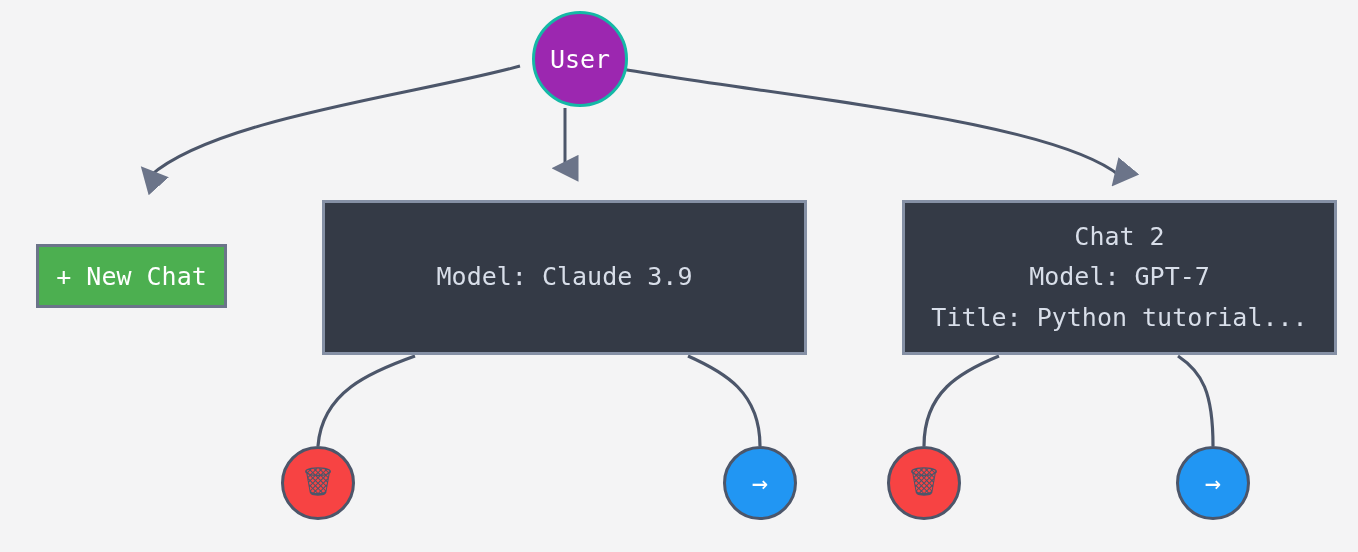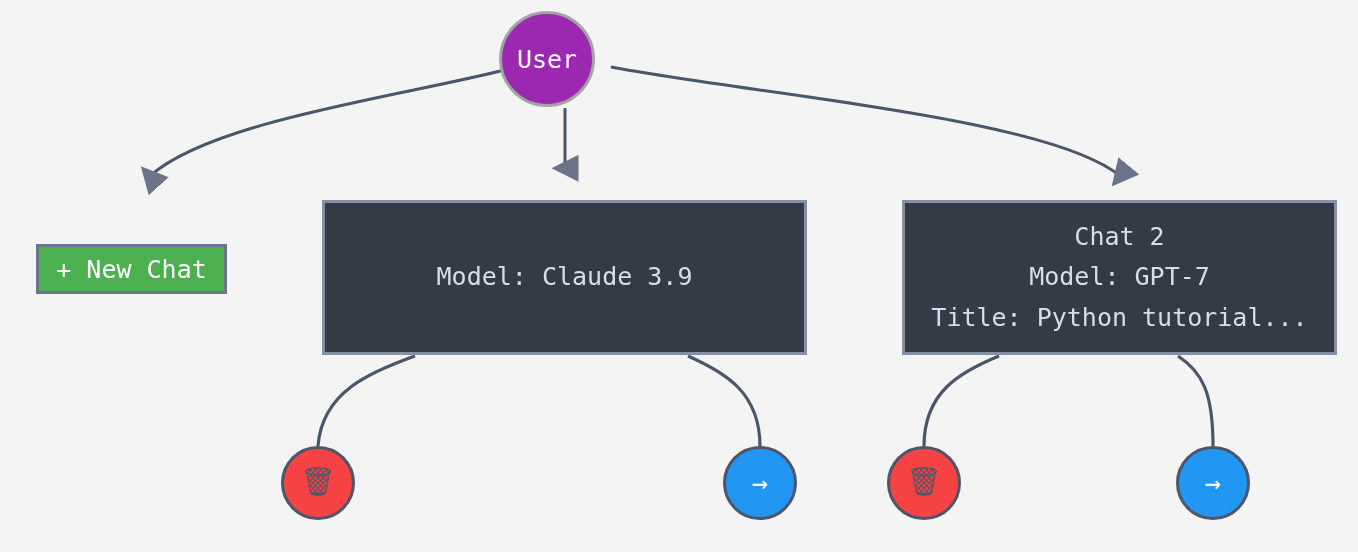--- a/index.html
+++ b/index.html
@@ -31,38 +31,38 @@
     box-sizing: border-box;
     display: flex;
     flex-direction: column;
     align-items: center;
     justify-content: center;
     text-align: center;
   }
 
   
   .node-user {
-    left: 499px;
+    left: 532px;
     top: 11px;
     width: 96px;
     height: 96px;
     border-radius: 50%;
     background: #9c27b0;
-    border: 3px solid #a3a3a3;
+    border: 3px solid #14b8a6;
     color: #ffffff;
     font-size: 25px;
     letter-spacing: 0px;
   }
 
   
   .node-newchat {
     left: 36px;
     top: 244px;
     width: 191px;
-    height: 50px;
+    height: 64px;
     background: #4caf50;
     border: 3px solid #6b7489;
     color: #ffffff;
     font-size: 25px;
     white-space: nowrap;
   }
 
   
   .node-chat {
     background: #343a46;

